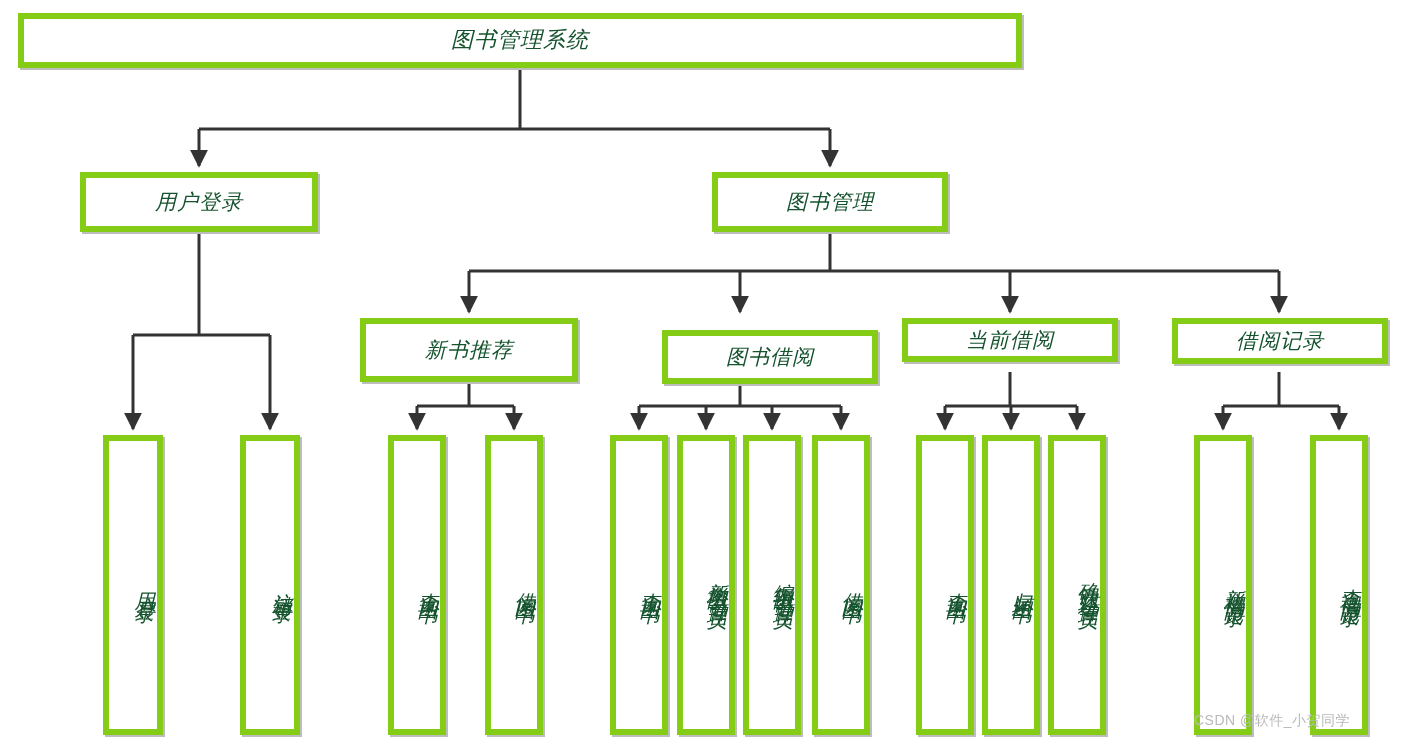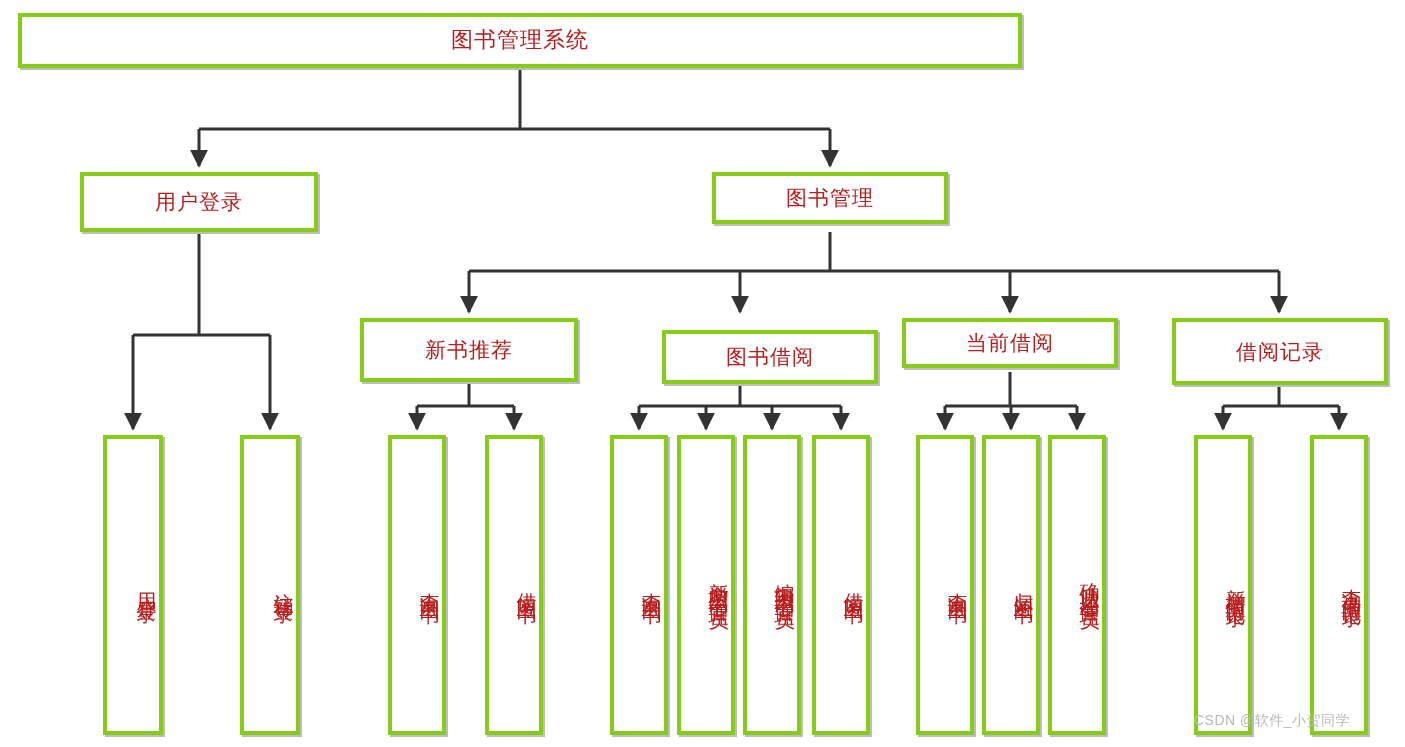--- a/index.html
+++ b/index.html
@@ -22,27 +22,28 @@
     left: 0;
     top: 0;
     width: 1405px;
     height: 747px;
     pointer-events: none;
   }
   .node {
     position: absolute;
     box-sizing: border-box;
     background: #ffffff;
-    border: 4px solid #84cc16;
+    border: 6px solid #84cc16;
     box-shadow: 2px 2px 0 0 #bdbdbd;
     display: flex;
     align-items: center;
     justify-content: center;
-    color: #b91c1c;
+    color: #14532d;
     z-index: 2;
+    font-style: italic;
   }
   .node.horizontal {
     font-size: 21px;
     letter-spacing: 1px;
     line-height: 1.2;
   }
   .node.root {
     font-size: 22px;
   }
   .node.vertical {
@@ -127,34 +128,34 @@
     </g>
   </svg>
 
   <div class="node horizontal root" style="left:18px;top:13px;width:1004px;height:55px;">
     <span>图书管理系统</span>
   </div>
 
   <div class="node horizontal" style="left:80px;top:172px;width:238px;height:60px;">
     <span>用户登录</span>
   </div>
-  <div class="node horizontal" style="left:712px;top:172px;width:236px;height:52px;">
+  <div class="node horizontal" style="left:712px;top:172px;width:236px;height:60px;">
     <span>图书管理</span>
   </div>
 
   <div class="node horizontal" style="left:360px;top:318px;width:218px;height:64px;">
     <span>新书推荐</span>
   </div>
   <div class="node horizontal" style="left:662px;top:318px;width:216px;height:54px;margin-top:12px;">
     <span>图书借阅</span>
   </div>
-  <div class="node horizontal" style="left:902px;top:318px;width:216px;height:50px;">
+  <div class="node horizontal" style="left:902px;top:318px;width:216px;height:44px;">
     <span>当前借阅</span>
   </div>
-  <div class="node horizontal" style="left:1172px;top:318px;width:216px;height:67px;">
+  <div class="node horizontal" style="left:1172px;top:318px;width:216px;height:46px;">
     <span>借阅记录</span>
   </div>
 
   <div class="node vertical" style="left:103px;top:435px;width:60px;height:300px;">
     <span class="vlabel">用户登录</span>
   </div>
   <div class="node vertical" style="left:240px;top:435px;width:60px;height:300px;">
     <span class="vlabel">注销登录</span>
   </div>
 

